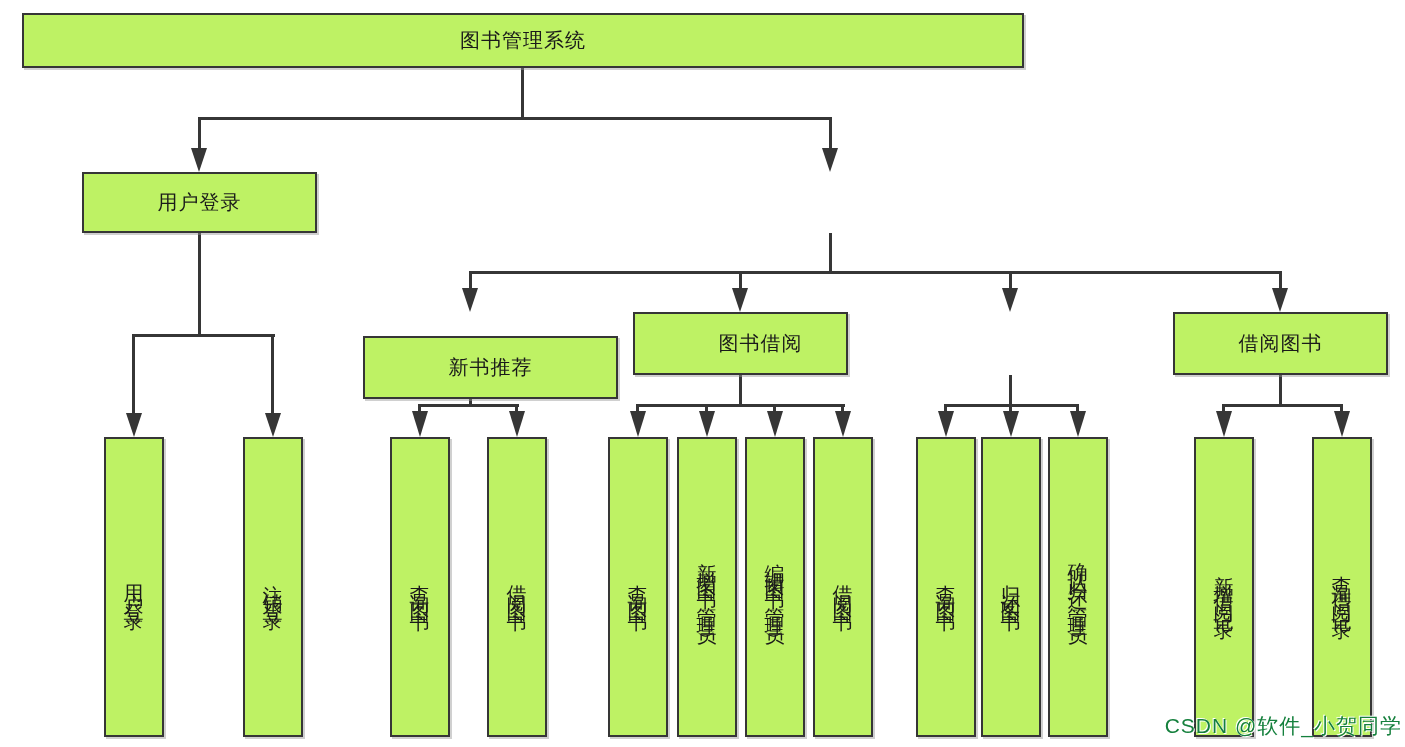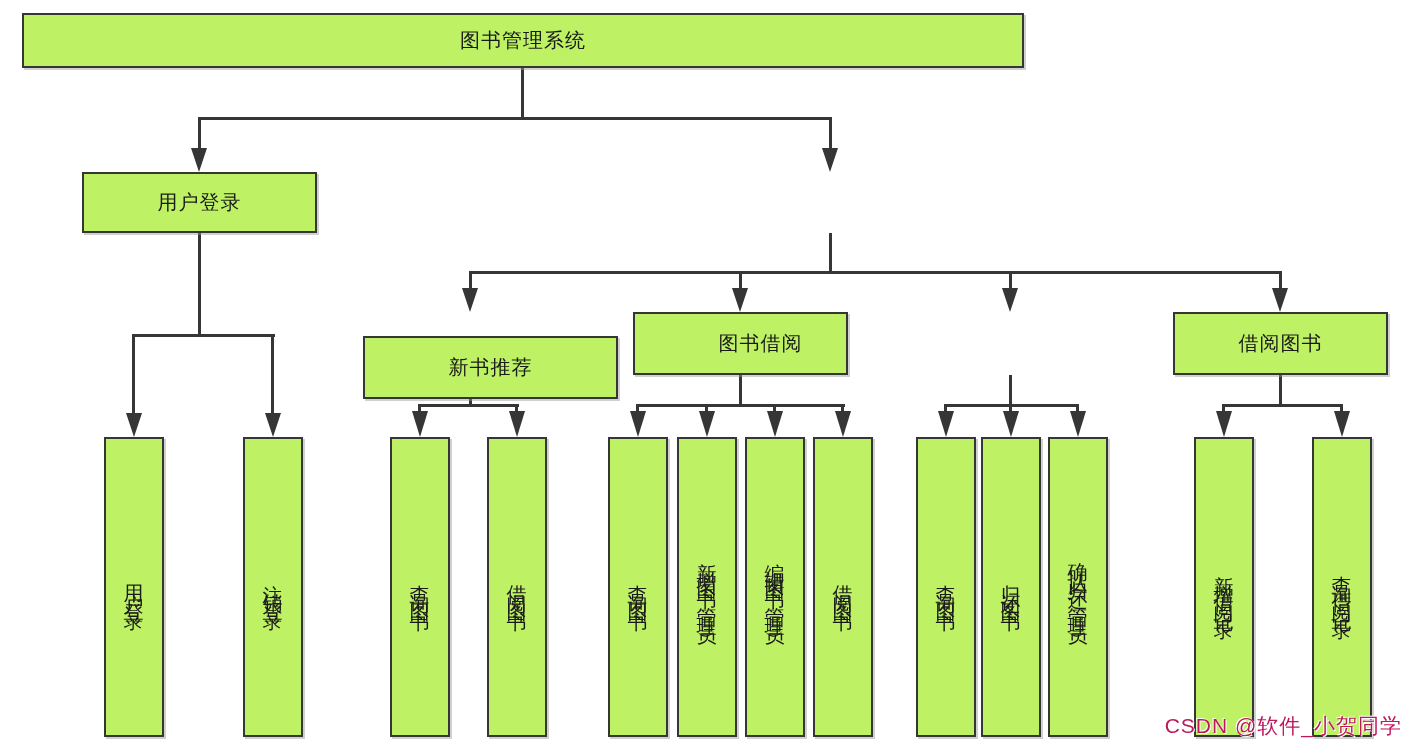--- a/index.html
+++ b/index.html
@@ -53,21 +53,21 @@
     border-right: 8px solid transparent;
     border-top: 24px solid #363636;
     z-index: 1;
   }
   .arrow.short { border-top-width: 26px; }
   .watermark {
     position: absolute;
     right: 3px;
     top: 712px;
     font-size: 21px;
-    color: #be185d;
+    color: #15803d;
     letter-spacing: 1px;
     z-index: 3;
     text-shadow: 1px 1px 0 #ffffff, -1px -1px 0 #ffffff;
     text-align: center;
   }
 </style>
 </head>
 <body>
 
 <div class="canvas">

